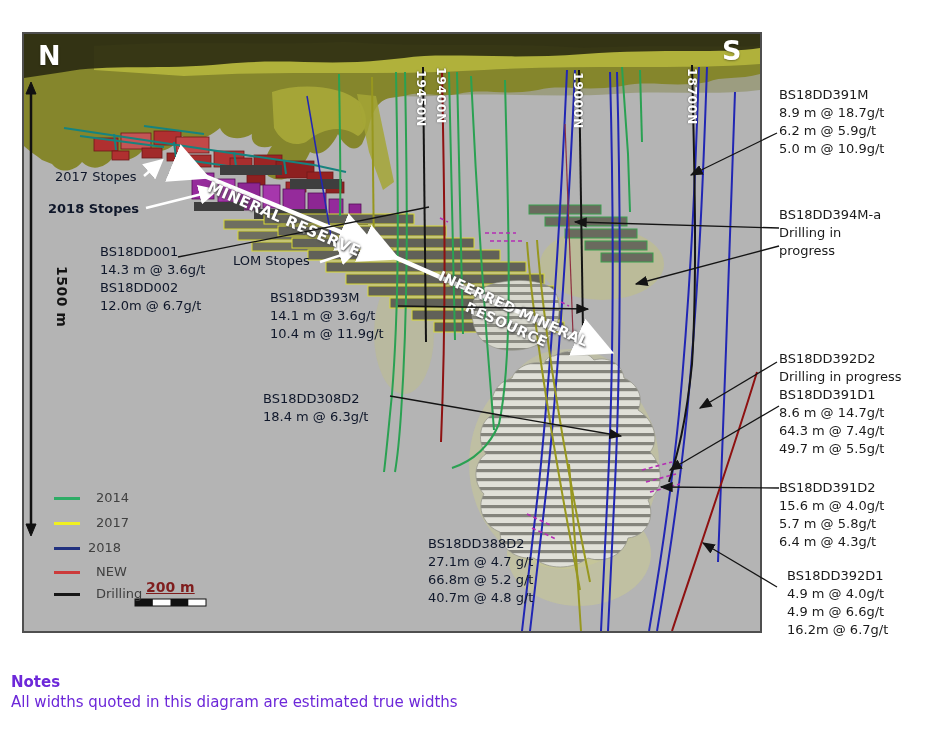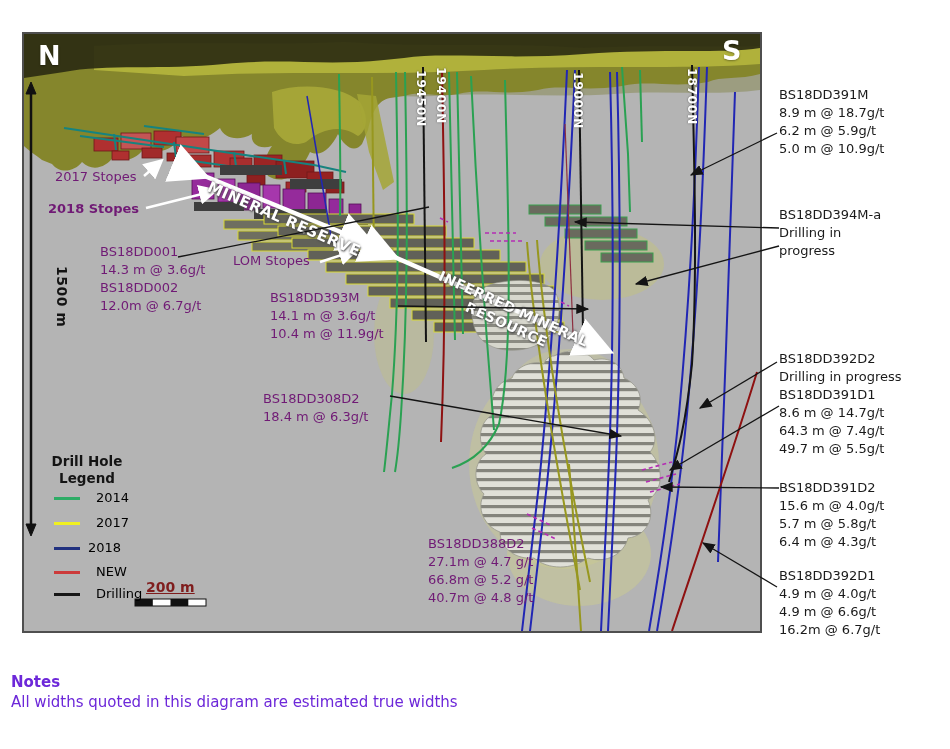--- a/index.html
+++ b/index.html
@@ -1,26 +1,26 @@
 <!DOCTYPE html>
 <html><head>
 <meta charset="utf-8">
 <style>
   html,body{margin:0;padding:0;background:#fff;}
   #page{position:relative;width:950px;height:749px;background:#ffffff;font-family:"DejaVu Sans","Liberation Sans",sans-serif;overflow:hidden;}
   #panel{position:absolute;left:22px;top:32px;width:740px;height:601px;background:#b4b4b4;border:2px solid #4f4f4f;box-sizing:border-box;}
   #panel svg{position:absolute;left:0;top:0;}
-  .plabel{position:absolute;color:#701a75;font-size:13px;line-height:18px;white-space:nowrap;}
+  .plabel{position:absolute;color:#0f172a;font-size:13px;line-height:18px;white-space:nowrap;}
   .compass{position:absolute;color:#ffffff;font-size:27px;font-weight:bold;text-shadow:0 1px 2px rgba(0,0,0,.35);}
   .vsec{position:absolute;writing-mode:vertical-rl;text-orientation:sideways;color:#fff;font-weight:bold;font-size:12.5px;letter-spacing:.5px;text-shadow:0 0 2px rgba(0,0,0,.55);}
   .vscale{position:absolute;writing-mode:vertical-rl;text-orientation:sideways;color:#141414;font-weight:bold;font-size:14px;letter-spacing:.5px;}
   .warrow-text{position:absolute;color:#fff;font-weight:bold;letter-spacing:.5px;text-shadow:1px 1px 2px rgba(70,70,70,.95),-1px -1px 2px rgba(70,70,70,.4);white-space:nowrap;}
   .bold{font-weight:bold;}
   .legend-title{position:absolute;color:#141414;font-size:13.5px;font-weight:bold;text-align:center;width:110px;line-height:17px;}
-  .legend-item-label{position:absolute;color:#000000;font-size:13px;}
+  .legend-item-label{position:absolute;color:#404040;font-size:13px;}
   .legend-swatch{position:absolute;width:26px;height:3px;}
   .scalebar-label{position:absolute;color:#7f1d1d;font-size:14px;font-weight:bold;text-decoration:underline;}
   .rblock{position:absolute;left:779px;color:#1a1a1a;font-size:13px;line-height:18px;white-space:nowrap;}
   .notes{position:absolute;left:11px;color:#6d28d9;font-size:15px;line-height:19px;}
   #overlay{position:absolute;left:0;top:0;pointer-events:none;}
 </style>
 </head>
 <body>
 
 <div id="page">
@@ -257,24 +257,20 @@
     </div>
 
     <div class="plabel" style="left:404px;top:501px;">
       <div>BS18DD388D2</div>
       <div>27.1m @ 4.7 g/t</div>
       <div>66.8m @ 5.2 g/t</div>
       <div>40.7m @ 4.8 g/t</div>
     </div>
 
 
-    <div class="legend-title" style="left:8px;top:419px;">
-      <div>Drill Hole</div>
-      <div>Legend</div>
-    </div>
     <div class="legend-swatch" style="left: 30px; top: 463px; background-color: rgb(46, 172, 102);"></div>
     <div class="legend-item-label" style="left:72px;top:456px;">2014</div>
     <div class="legend-swatch" style="left: 30px; top: 488px; background-color: rgb(240, 240, 32);"></div>
     <div class="legend-item-label" style="left:72px;top:481px;">2017</div>
     <div class="legend-swatch" style="left: 30px; top: 513px; background-color: rgb(34, 50, 128);"></div>
     <div class="legend-item-label" style="left:64px;top:506px;">2018</div>
     <div class="legend-swatch" style="left: 30px; top: 537px; background-color: rgb(204, 58, 58);"></div>
     <div class="legend-item-label" style="left:72px;top:530px;">NEW</div>
     <div class="legend-swatch" style="left: 30px; top: 559px; background-color: rgb(22, 22, 22);"></div>
     <div class="legend-item-label" style="left:72px;top:552px;">Drilling</div>
@@ -304,21 +300,21 @@
     <div>49.7 m @ 5.5g/t</div>
   </div>
 
   <div class="rblock" style="top:479px;">
     <div>BS18DD391D2</div>
     <div>15.6 m @ 4.0g/t</div>
     <div>5.7 m @ 5.8g/t</div>
     <div>6.4 m @ 4.3g/t</div>
   </div>
 
-  <div class="rblock" style="top:567px;">
+  <div class="rblock" style="top:567px;margin-left:8px;">
     <div>BS18DD392D1</div>
     <div>4.9 m @ 4.0g/t</div>
     <div>4.9 m @ 6.6g/t</div>
     <div>16.2m @ 6.7g/t</div>
   </div>
 
   <div class="notes bold" style="top:673px;">Notes</div>
   <div class="notes" style="top:693px;">All widths quoted in this diagram are estimated true widths</div>
 
   <svg id="overlay" width="950" height="749" viewBox="0 0 950 749">

